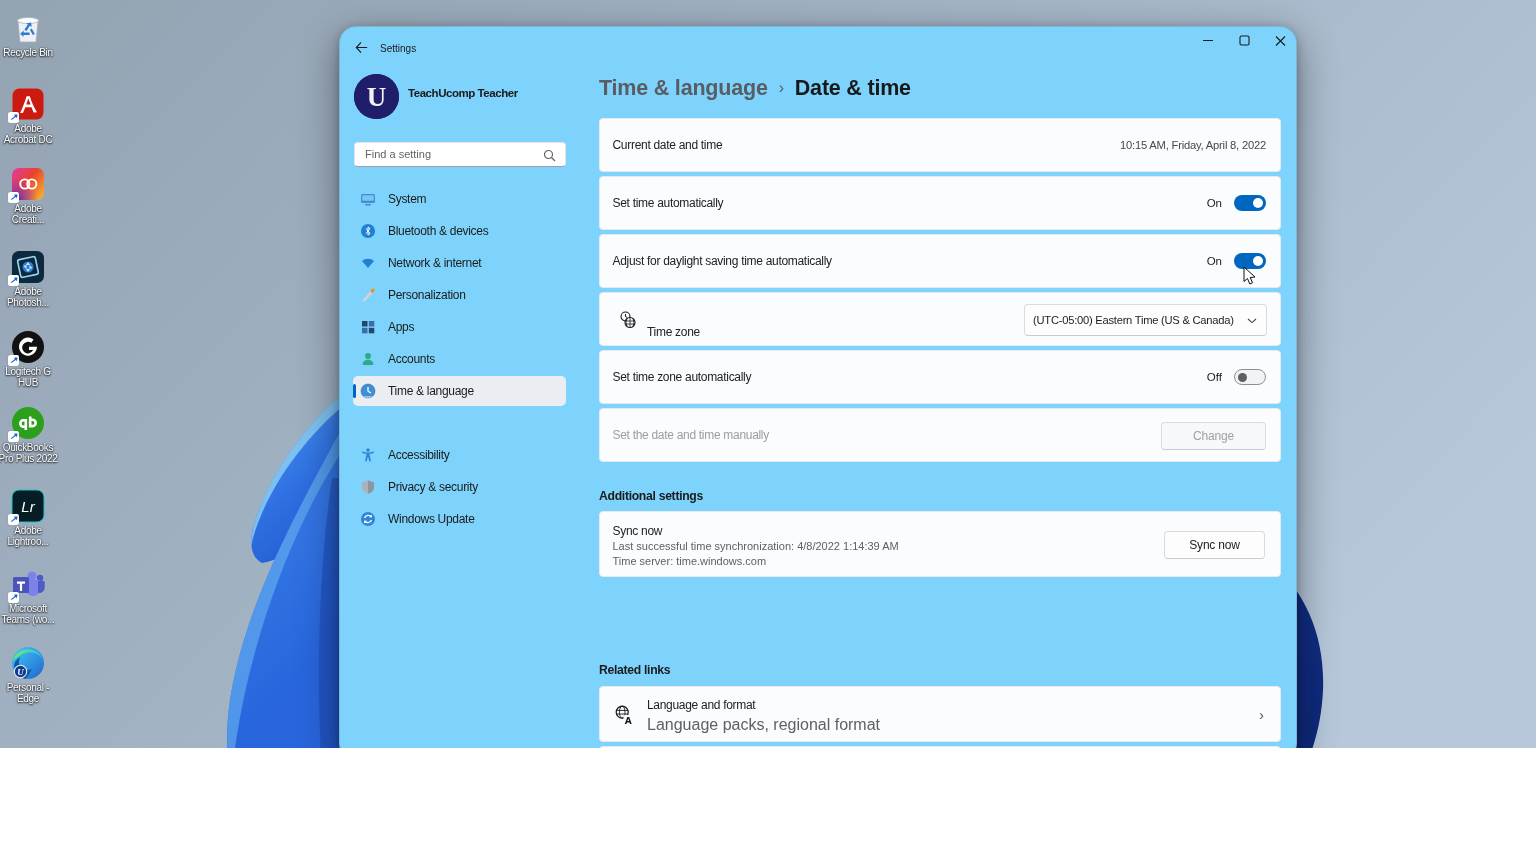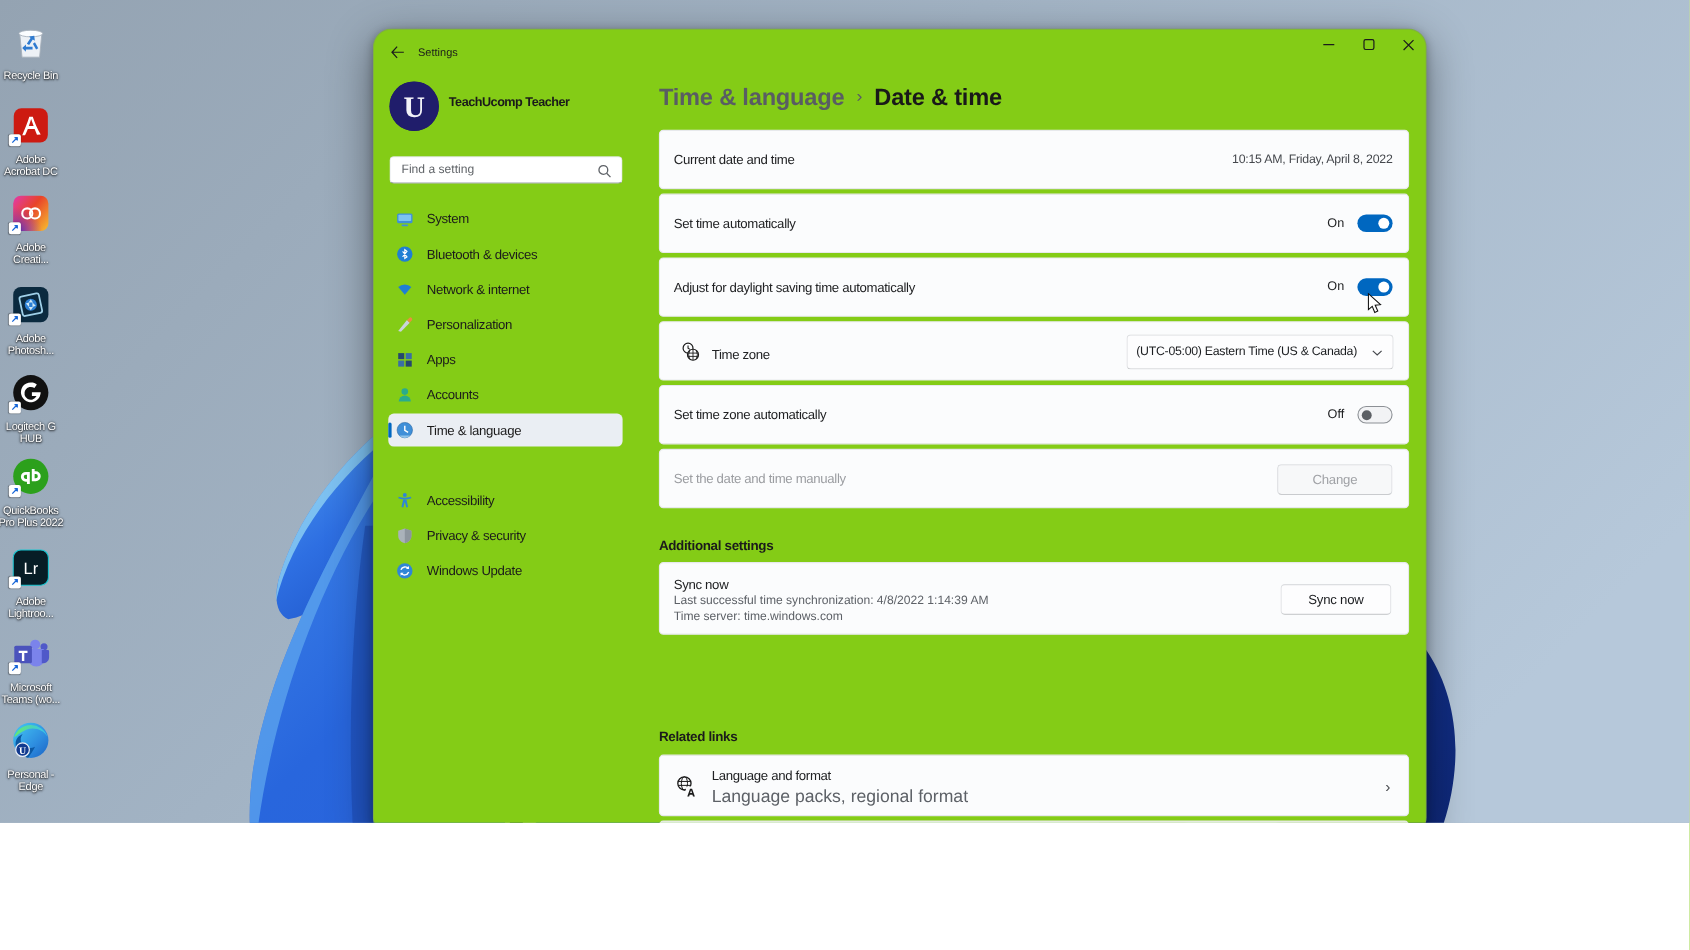--- a/index.html
+++ b/index.html
@@ -2,31 +2,31 @@
 <html><head>
 <meta charset="utf-8">
 <style>
   * { margin:0; padding:0; box-sizing:border-box; }
   html,body { width:1536px; height:864px; overflow:hidden; font-family:"Liberation Sans", sans-serif; }
   #stage { position:relative; width:1536px; height:748px; overflow:hidden; background:#9fb0c0; }
   #wallpaper { position:absolute; left:0; top:0; }
 
   
   .dicon { position:absolute; width:64px; text-align:center; }
-  .dicon .ic { position:relative; width:34px; height:34px; margin:10px auto; }
+  .dicon .ic { position:relative; width:34px; height:34px; margin:0 auto;font-style:italic; }
   .dicon .lbl { margin-top:3px; font-size:10px; letter-spacing:-0.3px; line-height:10.5px; color:#fff; white-space:nowrap;
      text-shadow:0 1px 2px rgba(0,0,0,.9), 0 0 2px rgba(0,0,0,.7); }
   .sc { position:absolute; left:-3px; bottom:-2px; width:11px; height:11px; background:#fff;
      border-radius:2px; box-shadow:0 0 1px rgba(0,0,0,.4); }
   .sc:after { content:"\2197"; position:absolute; left:0; top:0; width:11px; height:11px;
      font-size:9px; line-height:11px; color:#1565d8; font-weight:bold; text-align:center; }
 
   
   #win { position:absolute; left:339px; top:26px; width:958px; height:734px;
-     background:#84cc16; border-radius:17px; overflow:hidden;
+     background:#7dd3fc; border-radius:17px; overflow:hidden;
      box-shadow:0 12px 40px rgba(0,0,0,.42), 0 2px 8px rgba(0,0,0,.25);
      border:1px solid rgba(120,130,140,.35); }
   #ttl { position:absolute; left:40px; top:16px; font-size:10px; color:#1b1b1b; }
   #backarr { position:absolute; left:14px; top:13px; width:15px; height:15px; }
 
   
   #avatar { position:absolute; left:14px; top:47px; width:45px; height:45px; border-radius:50%;
       background:#1e1b66; }
   #uname { position:absolute; left:68px; top:60px; font-size:11.5px; letter-spacing:-0.45px; font-weight:bold; color:#1a1a1a; }
   #search { position:absolute; left:14px; top:115px; width:212px; height:25px; background:#fff;
@@ -360,21 +360,21 @@
         </div>
   </div>
 
   <div class="card" style="top:265px; height:54px;">
     <svg style="position:absolute; left:19px; top:18px;" width="18" height="18" viewBox="0 0 18 18">
       <circle cx="6.5" cy="5.5" r="4.5" fill="none" stroke="#1b1b1b" stroke-width="1.1"></circle>
       <path d="M6.5 3 v2.6 l1.8 1" stroke="#1b1b1b" stroke-width="1" fill="none"></path>
       <circle cx="11" cy="11.5" r="5" fill="#fbfcfd" stroke="#1b1b1b" stroke-width="1.1"></circle>
       <path d="M6.3 10 h9.4 M6.3 13 h9.4 M11 6.6 v9.8 M8 7.5 a9 9 0 0 0 0 8 M14 7.5 a9 9 0 0 1 0 8" stroke="#1b1b1b" stroke-width="0.8" fill="none"></path>
     </svg>
-    <div class="ctext" style="left:47px; top:22px;">Time zone</div>
+    <div class="ctext" style="left:47px; top:32px;">Time zone</div>
     <div class="combo" style="right:13px; top:11px; width:243px; height:32px; line-height:30px;">
       <span style="padding-left:8px;">(UTC-05:00) Eastern Time (US &amp; Canada)</span>
       <svg style="position:absolute; right:9px; top:13px;" width="10" height="6" viewBox="0 0 10 6">
             <path d="M1 1 L5 4.6 L9 1" stroke="#45484d" stroke-width="1.1" fill="none"></path>
           </svg>
     </div>
   </div>
 
   <div class="card" style="top:323px; height:54px;">
     <div class="ctext" style="top:19px;">Set time zone automatically</div>

